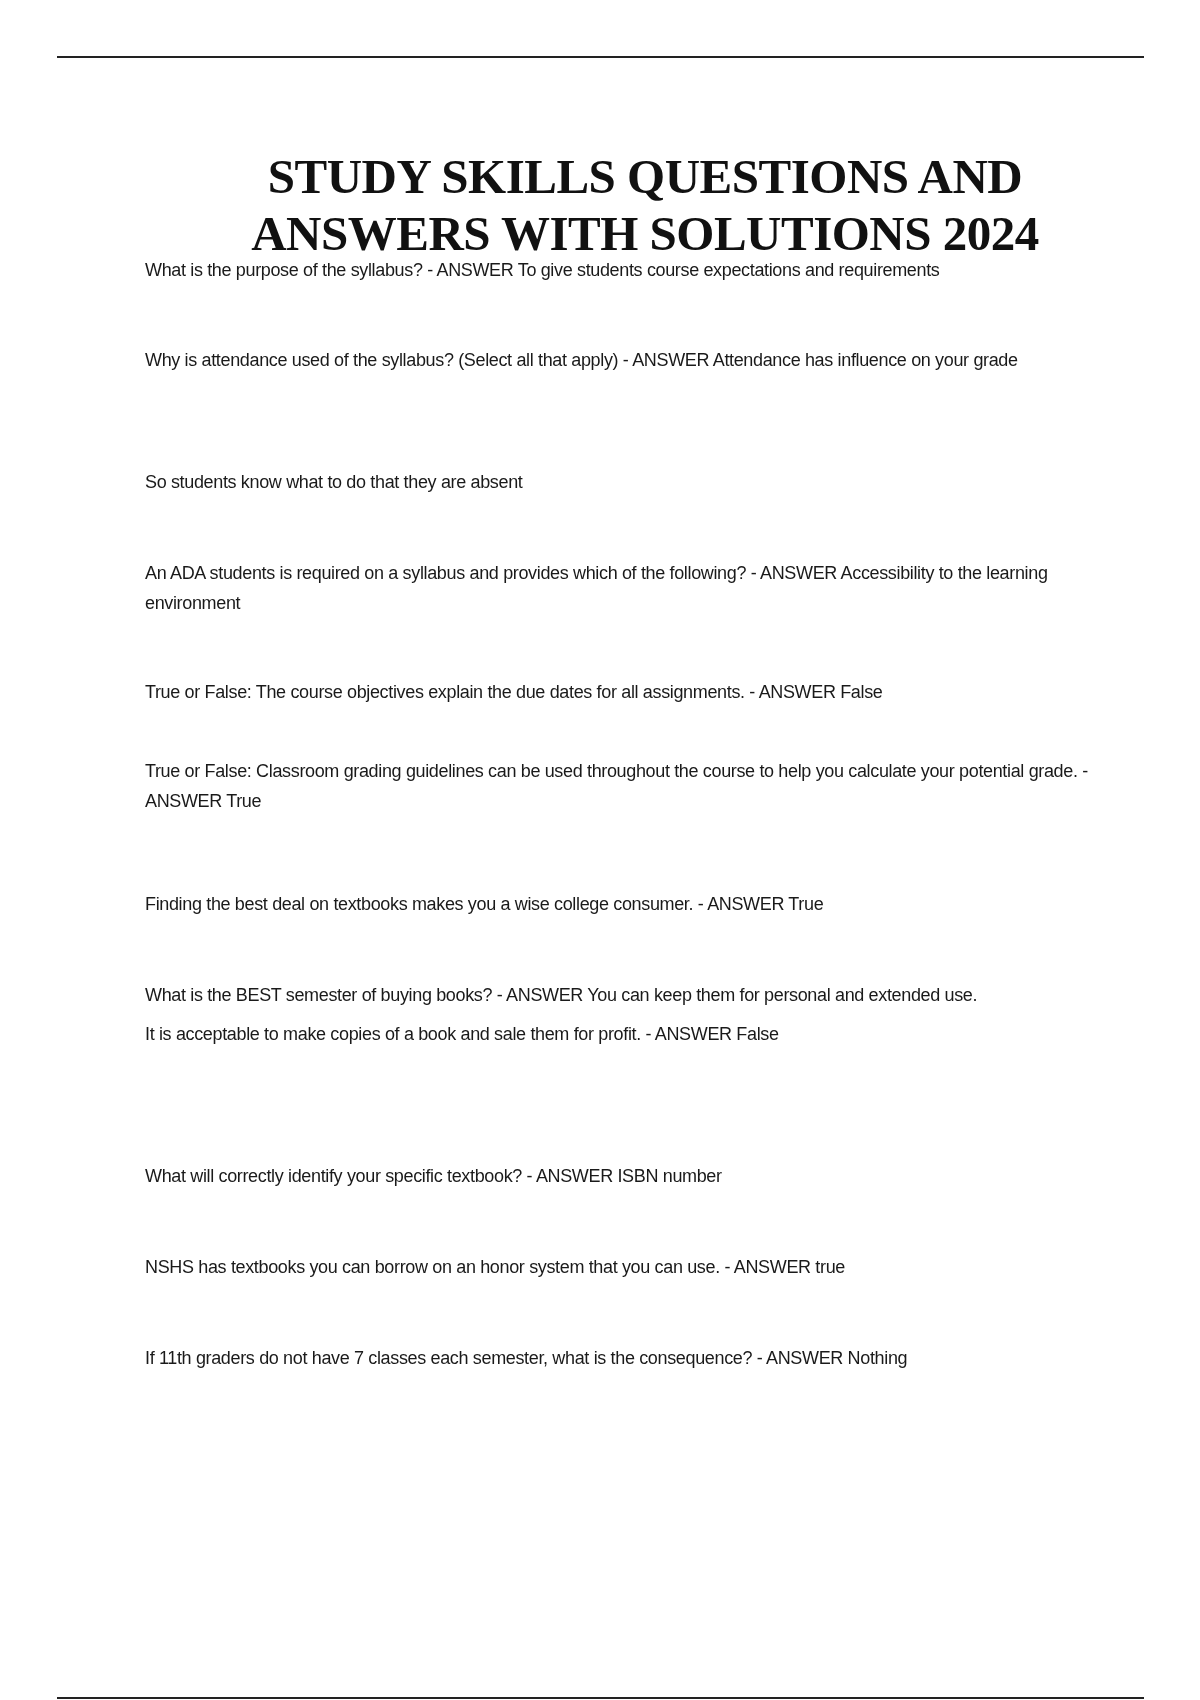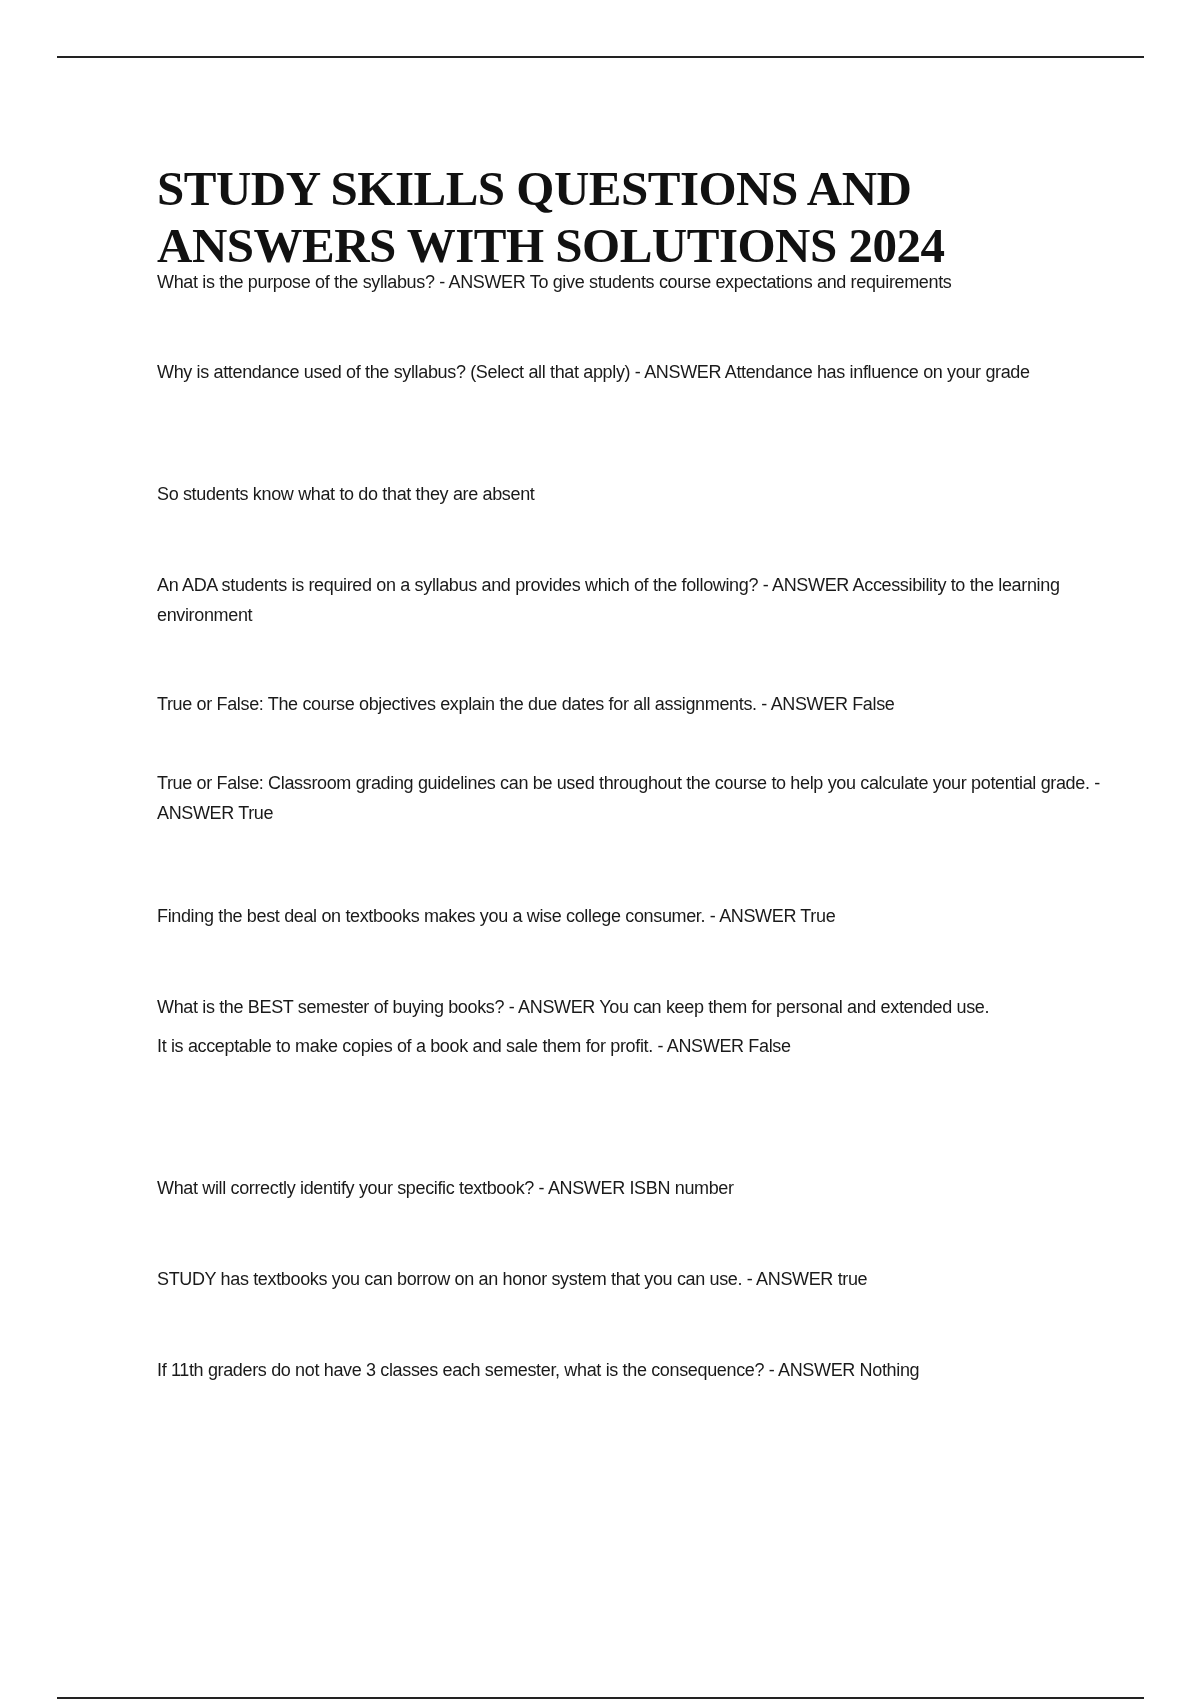--- a/index.html
+++ b/index.html
@@ -1,39 +1,39 @@
 <!DOCTYPE html>
 <html><head>
 <meta charset="utf-8">
 <style>
   html, body { margin: 0; padding: 0; background: #ffffff; }
   body { width: 1200px; height: 1700px; position: relative; overflow: hidden; }
   .rule { position: absolute; left: 57px; width: 1087px; height: 2px; background: #222222; }
   .rule.top { top: 56px; }
   .rule.bottom { top: 1697px; }
-  .title { position: absolute; left: 145px; top: 148px; width: 1000px; margin: 12px;
+  .title { position: absolute; left: 145px; top: 148px; width: 1000px; margin: 0;
     font-family: "Liberation Serif", "DejaVu Serif", serif; font-weight: bold;
-    font-size: 49px; line-height: 57px; color: #111111; letter-spacing: -0.5px; }
-  .qa { position: absolute; left: 145px; width: 960px; margin: 12px;
+    font-size: 49px; line-height: 57px; color: #111111; letter-spacing: -0.5px; text-align: center; }
+  .qa { position: absolute; left: 145px; width: 960px; margin: 0;
     font-family: "Liberation Sans", "DejaVu Sans", sans-serif; font-size: 18px;
     line-height: 30px; color: #1a1a1a; letter-spacing: -0.35px; }
 </style>
 </head>
 <body>
 
 <div class="rule top"></div>
 
 <h1 class="title">STUDY SKILLS QUESTIONS AND ANSWERS WITH SOLUTIONS 2024</h1>
 
 <p class="qa" style="top:255px">What is the purpose of the syllabus? - ANSWER To give students course expectations and requirements</p>
 <p class="qa" style="top:345px">Why is attendance used of the syllabus? (Select all that apply) - ANSWER Attendance has influence on your grade</p>
 <p class="qa" style="top:467px">So students know what to do that they are absent</p>
 <p class="qa" style="top:558px">An ADA students is required on a syllabus and provides which of the following? - ANSWER Accessibility to the learning environment</p>
 <p class="qa" style="top:677px">True or False: The course objectives explain the due dates for all assignments. - ANSWER False</p>
 <p class="qa" style="top:756px">True or False: Classroom grading guidelines can be used throughout the course to help you calculate your potential grade. - ANSWER True</p>
 <p class="qa" style="top:889px">Finding the best deal on textbooks makes you a wise college consumer. - ANSWER True</p>
 <p class="qa" style="top:980px">What is the BEST semester of buying books? - ANSWER You can keep them for personal and extended use.</p>
 <p class="qa" style="top:1019px">It is acceptable to make copies of a book and sale them for profit. - ANSWER False</p>
 <p class="qa" style="top:1161px">What will correctly identify your specific textbook? - ANSWER ISBN number</p>
-<p class="qa" style="top:1252px">STUDY has textbooks you can borrow on an honor system that you can use. - ANSWER true</p>
-<p class="qa" style="top:1343px">If 11th graders do not have 3 classes each semester, what is the consequence? - ANSWER Nothing</p>
+<p class="qa" style="top:1252px">NSHS has textbooks you can borrow on an honor system that you can use. - ANSWER true</p>
+<p class="qa" style="top:1343px">If 11th graders do not have 7 classes each semester, what is the consequence? - ANSWER Nothing</p>
 
 <div class="rule bottom"></div>
 
 </body></html>

